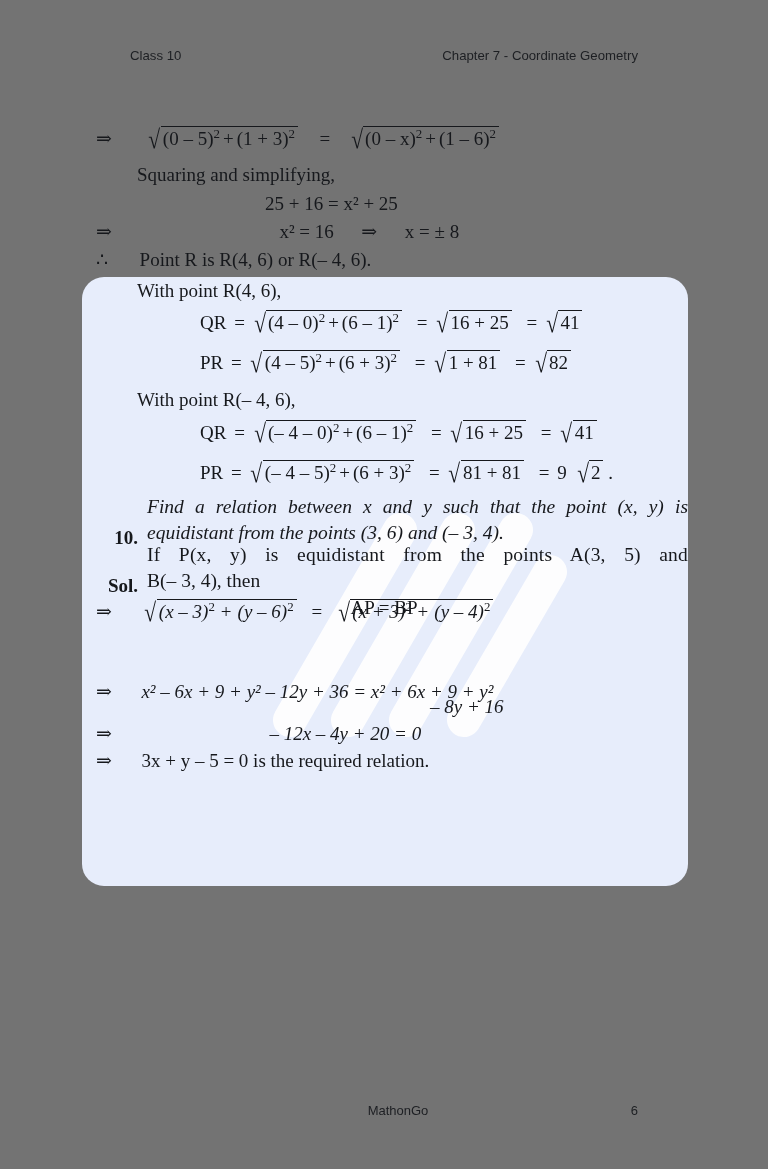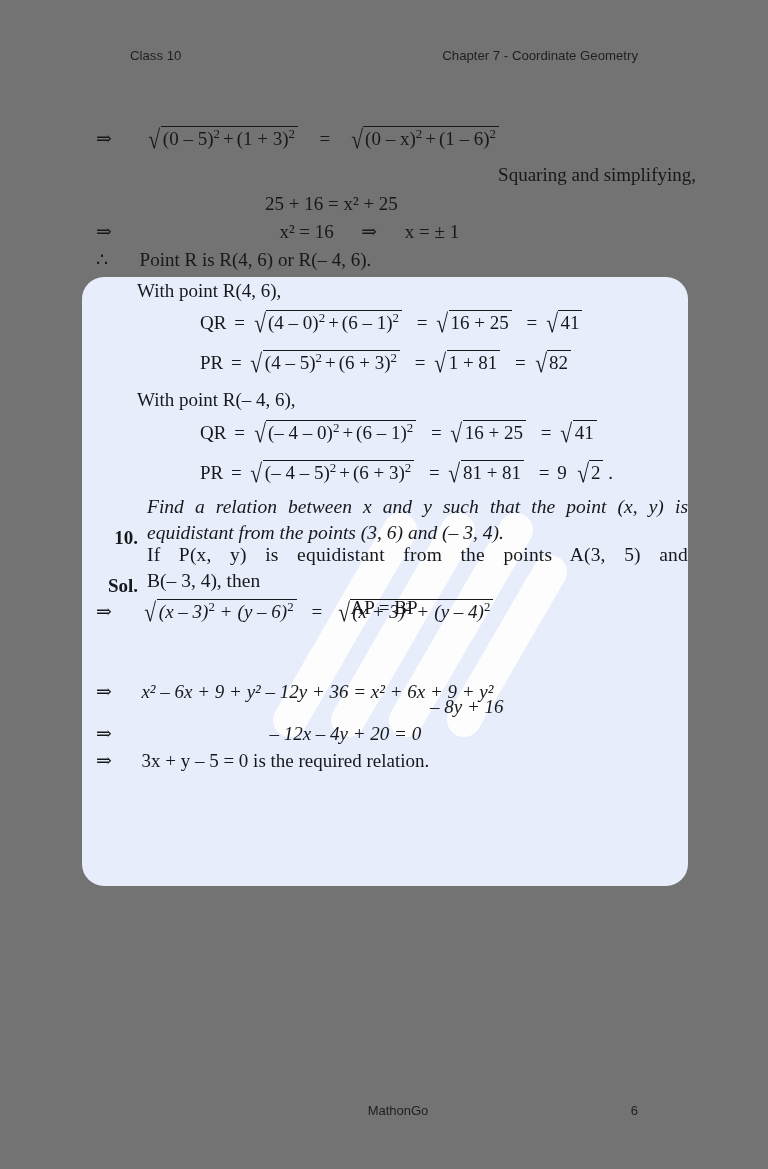--- a/index.html
+++ b/index.html
@@ -168,32 +168,32 @@
         <span class="rad">√</span><span class="rand"><span>(0 – 5)</span><sup>2</sup><span class="op">+</span><span>(1 + 3)</span><sup>2</sup></span>
       </span>
       <span style="display:inline-block;width:12px;"></span>
       <span>=</span>
       <span style="display:inline-block;width:10px;"></span>
       <span class="sqrt">
         <span class="rad">√</span><span class="rand"><span>(0 – x)</span><sup>2</sup><span class="op">+</span><span>(1 – 6)</span><sup>2</sup></span>
       </span>
     </div>
 
-    <div class="line" style="top:164px; left:137px;text-align:right;">Squaring and simplifying,</div>
+    <div class="line" style="top:164px; left:137px;">Squaring and simplifying,</div>
 
     <div class="line" style="top:193px; left:265px;">25  +  16  =  x² + 25</div>
 
     <div class="line" style="top:221px;">
       <span>⇒</span>
       <span style="display:inline-block;width:158px;"></span>
       <span>x²  =  16</span>
       <span style="display:inline-block;width:18px;"></span>
       <span>⇒</span>
       <span style="display:inline-block;width:18px;"></span>
-      <span>x  =  ± 1</span>
+      <span>x  =  ± 8</span>
     </div>
 
     <div class="line" style="top:249px;">
       <span>∴</span>
       <span style="display:inline-block;width:22px;"></span>
       <span>Point R is R(4, 6) or R(– 4, 6).</span>
     </div>
 
     <div class="line" style="top:280px; left:137px;">With point R(4, 6),</div>
 

